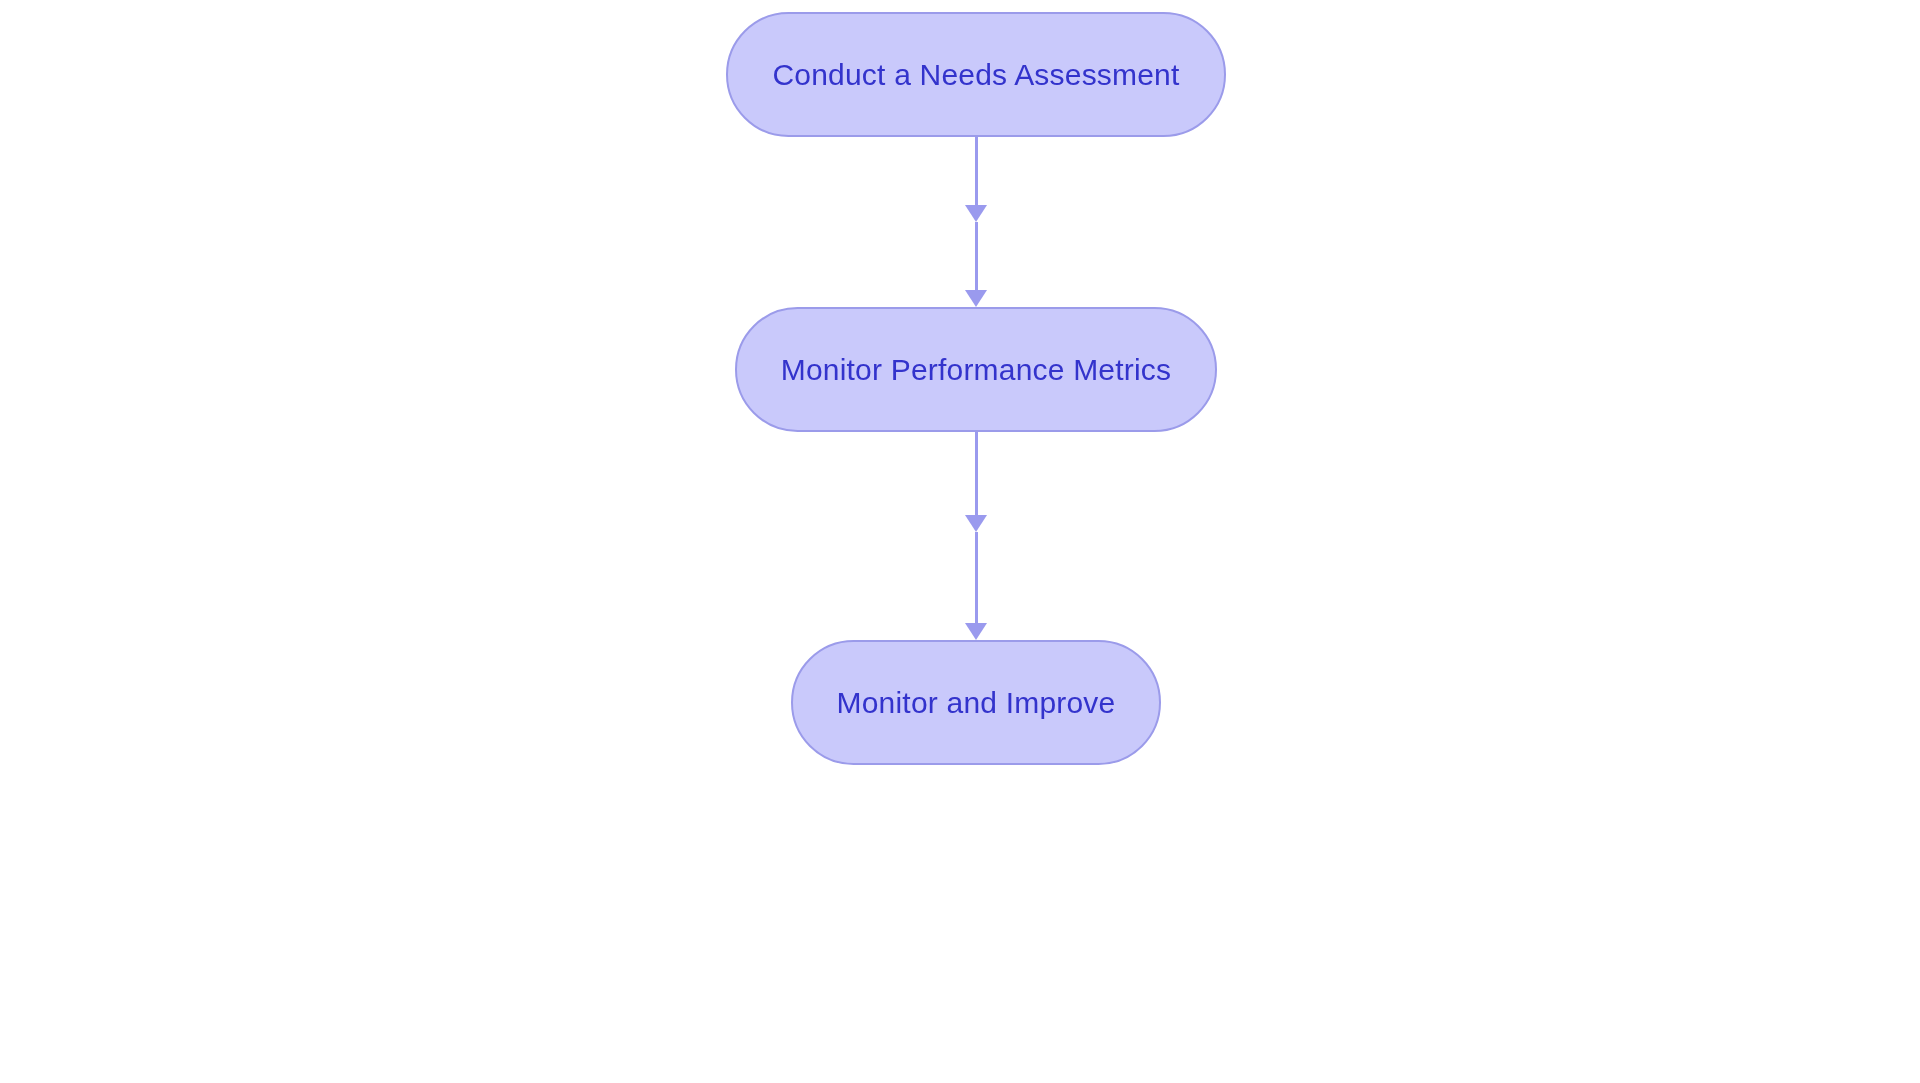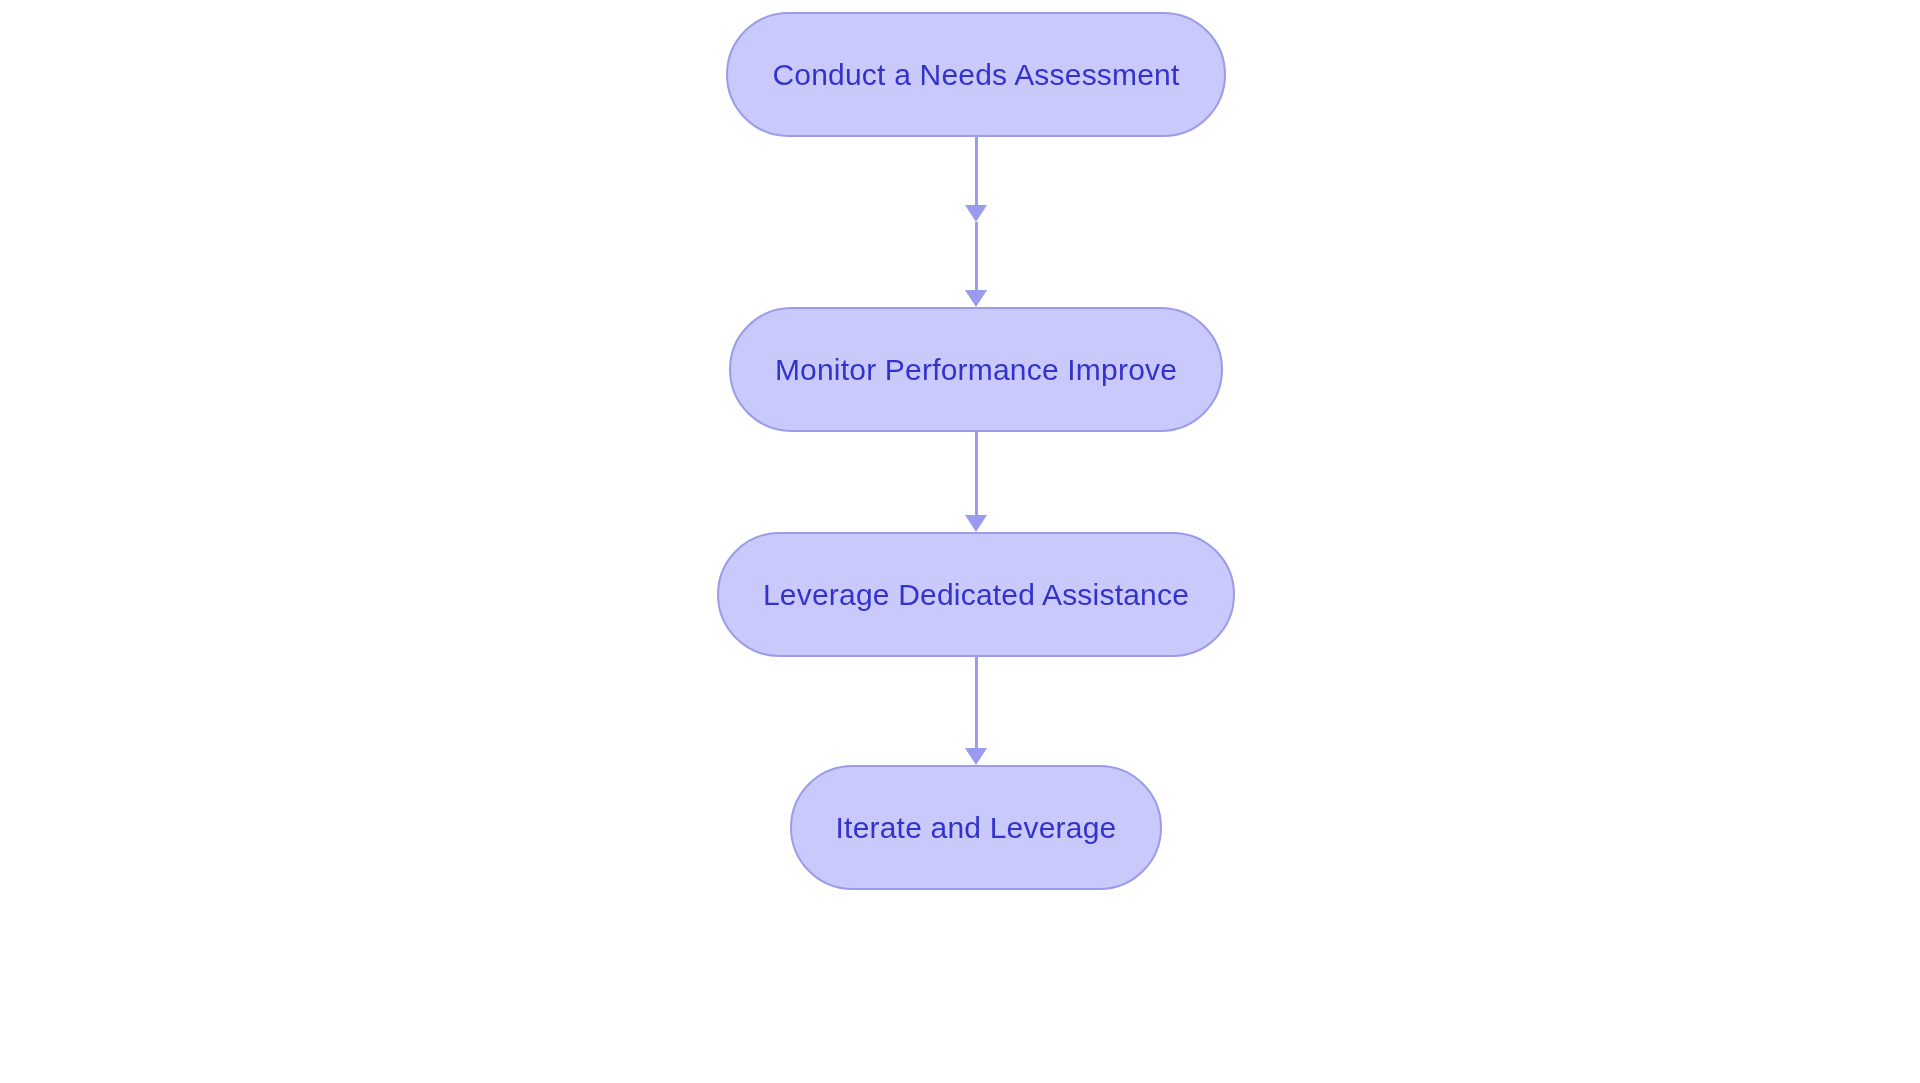--- a/index.html
+++ b/index.html
@@ -106,35 +106,32 @@
       <div class="arrow-head"></div>
     </div>
 
 
     <div class="connector gap-2">
       <div class="line"></div>
       <div class="arrow-head"></div>
     </div>
 
     <div class="node">
-      <span>Monitor Performance Improve</span>
+      <span>Monitor Performance Metrics</span>
     </div>
 
     <div class="connector gap-3">
       <div class="line"></div>
       <div class="arrow-head"></div>
     </div>
 
-    <div class="node">
-      <span>Leverage Dedicated Assistance</span>
-    </div>
 
     <div class="connector gap-4">
       <div class="line"></div>
       <div class="arrow-head"></div>
     </div>
 
     <div class="node">
-      <span>Iterate and Leverage</span>
+      <span>Monitor and Improve</span>
     </div>
 
   </div>
 </div>
 
 </body></html>

